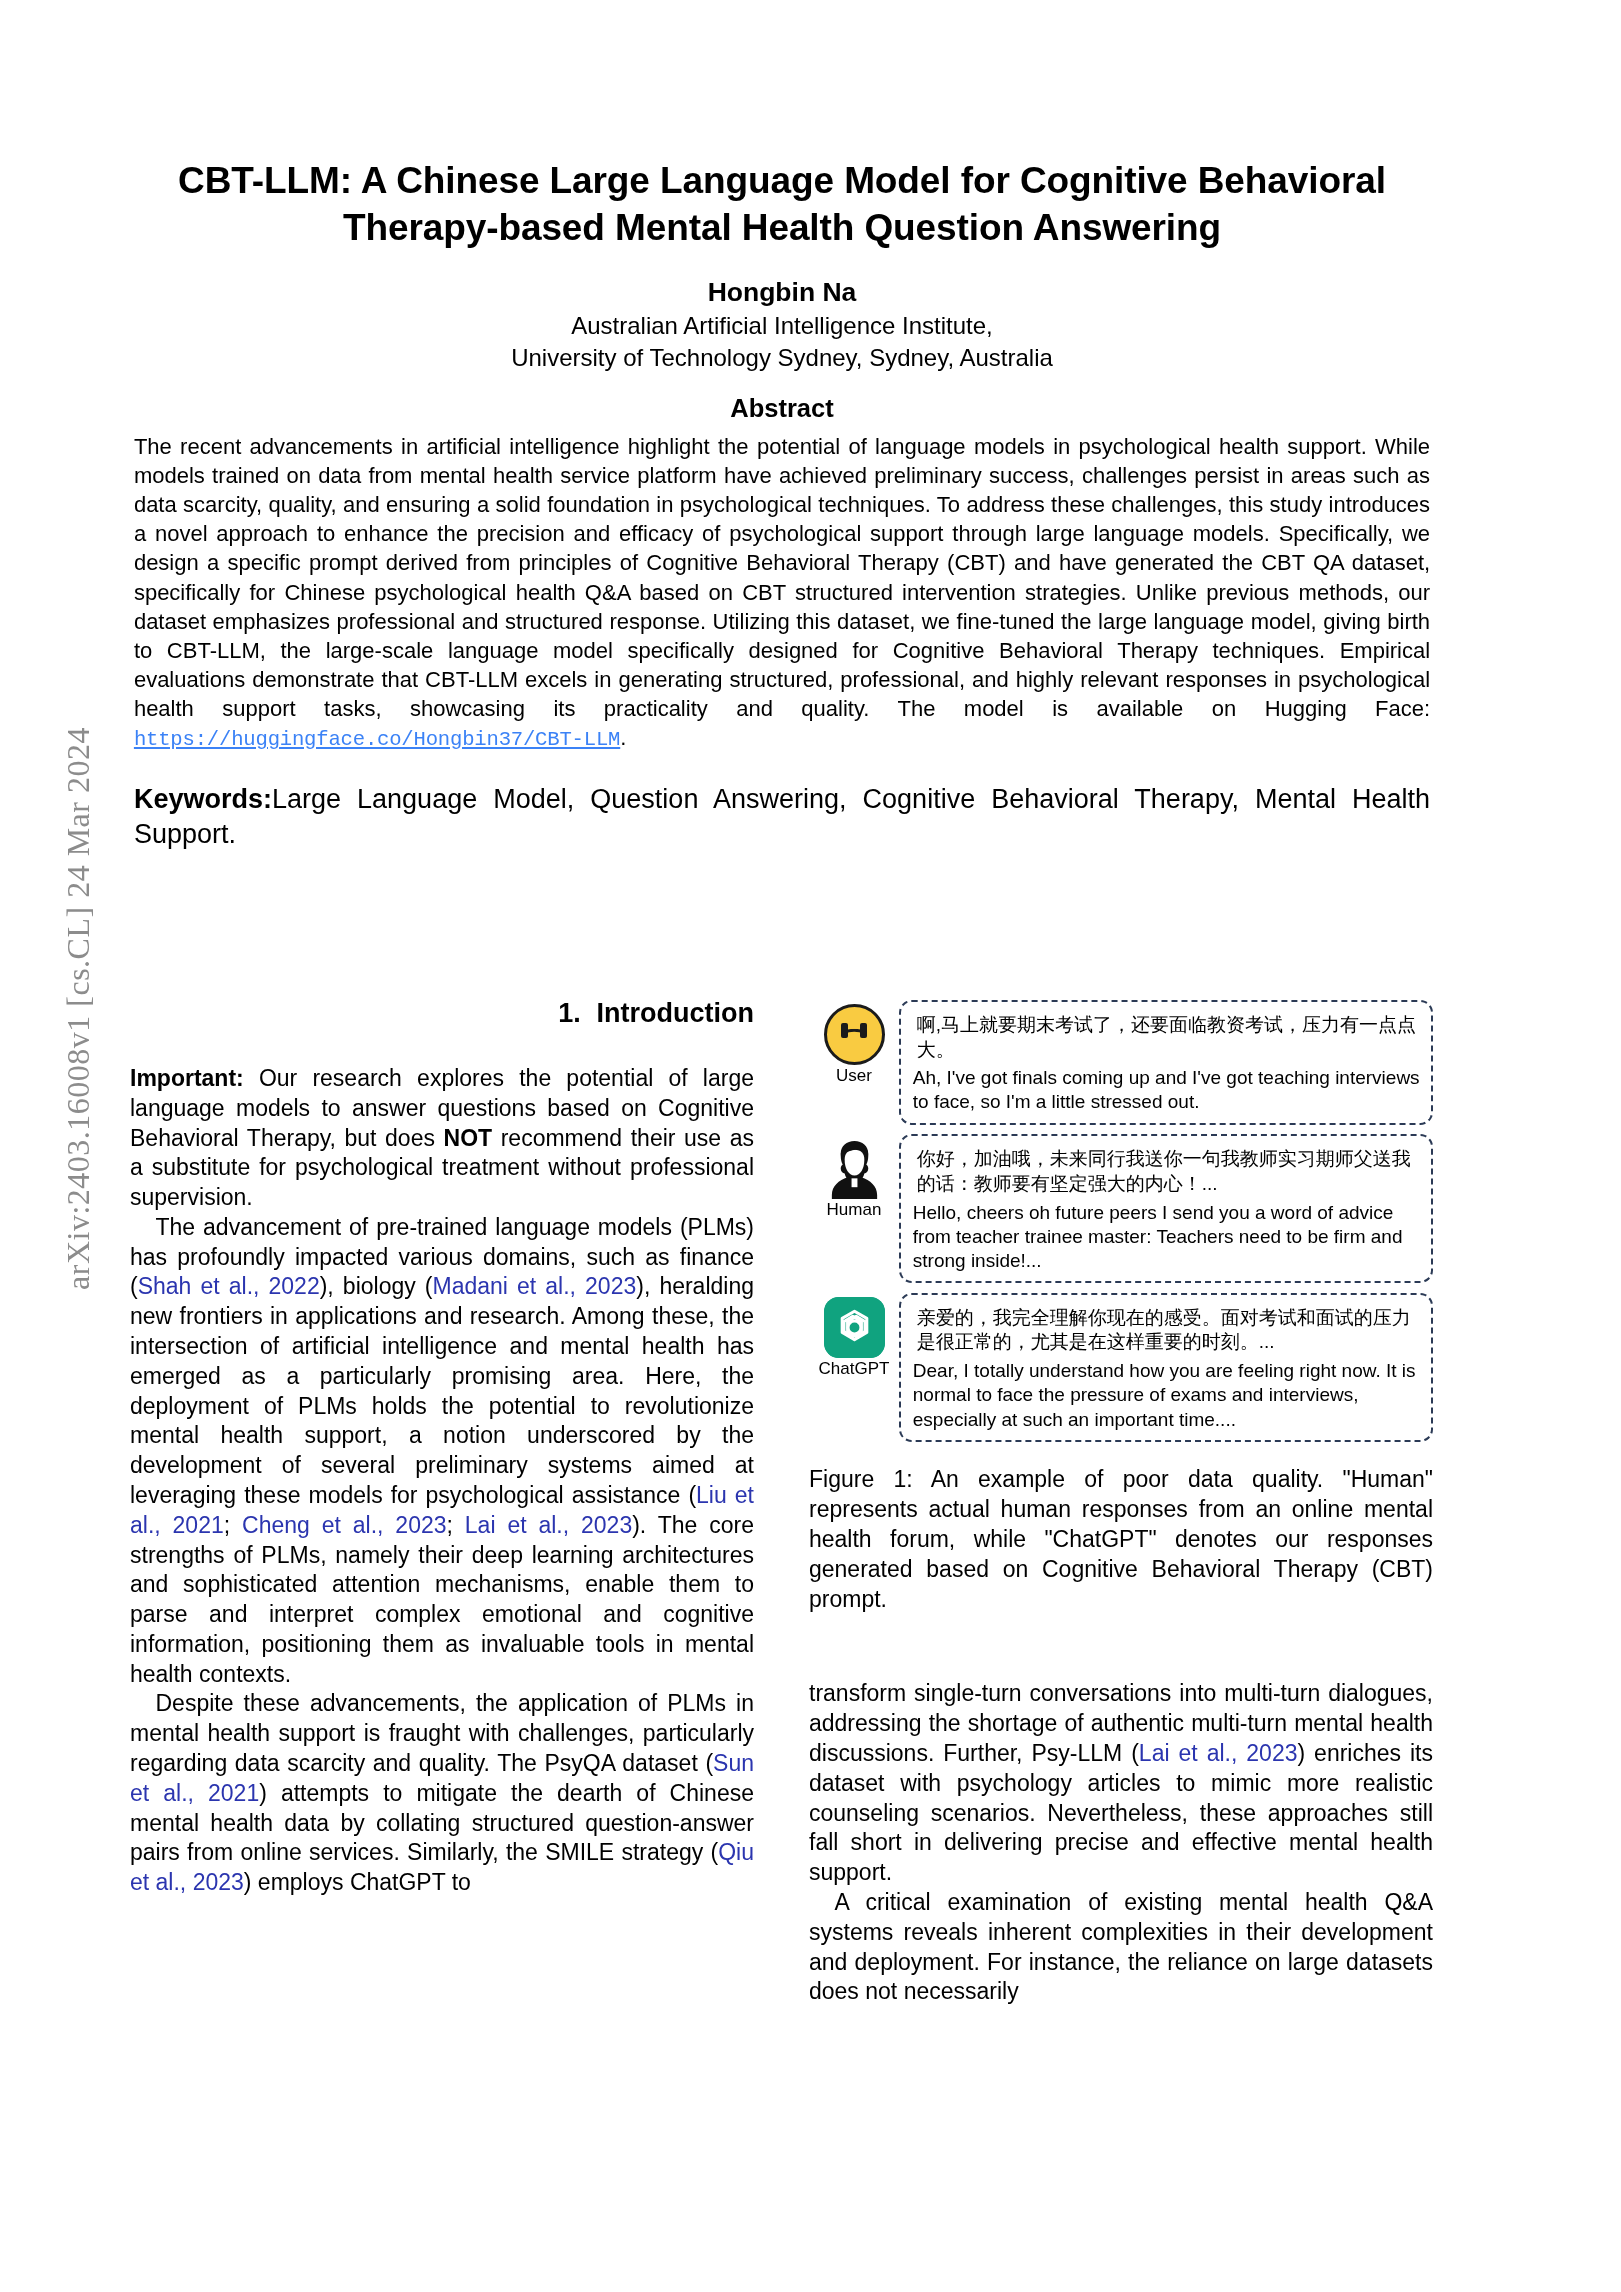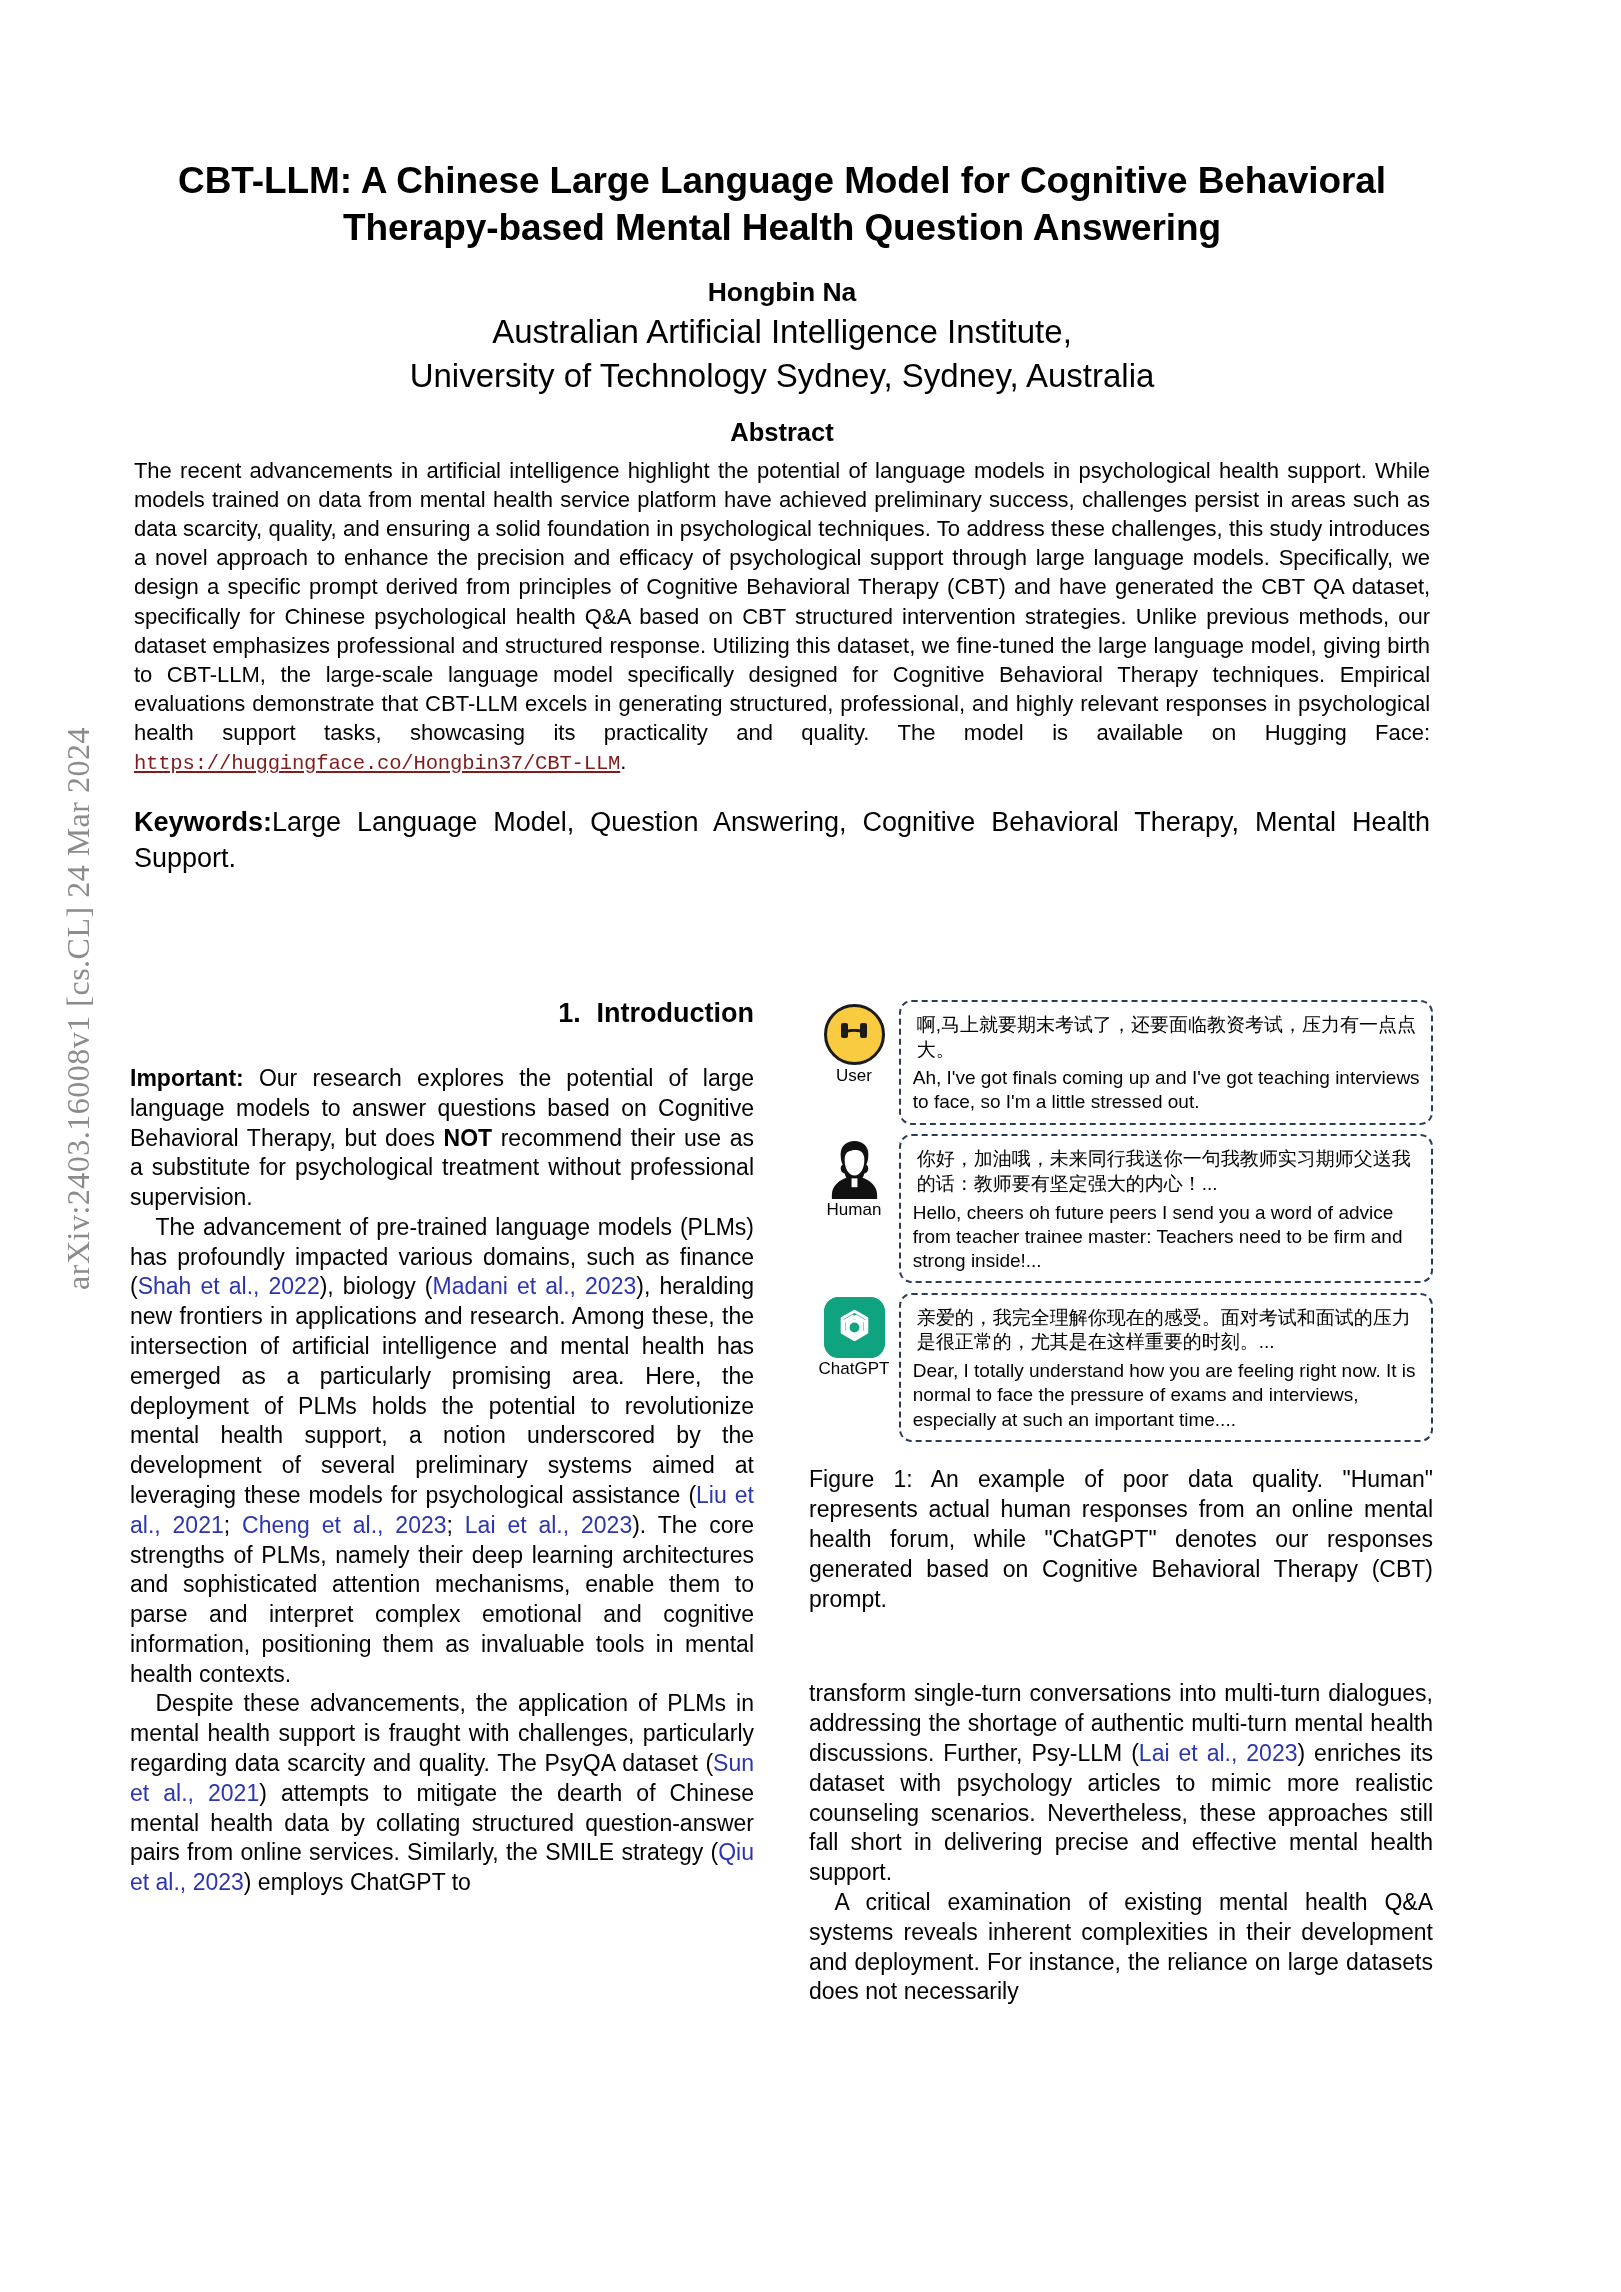--- a/index.html
+++ b/index.html
@@ -54,21 +54,21 @@
   .author-block {
     text-align: center;
     margin-top: 23.5px;
     line-height: 1.33;
   }
   .author-name {
     font-size: 26.5px;
     font-weight: bold;
   }
   .author-aff {
-    font-size: 33px;
+    font-size: 24px;
   }
   .author-email {
     font-size: 24.5px;
   }
 
   .abstract-head {
     text-align: center;
     font-size: 25.5px;
     font-weight: bold;
     margin-top: 19.6px;
@@ -87,21 +87,21 @@
     font-size: 27px;
     line-height: 1.325;
     text-align: justify;
     margin: 28px 3.9px 0 3.9px;
   }
   .keywords b { font-weight: bold; }
 
   .mono-url {
     font-family: "Liberation Mono", monospace;
     font-size: 20.6px;
-    color: #7f1d1d;
+    color: #3b82f6;
     letter-spacing: -0.2px;
   }
 
   
   .columns {
     position: absolute;
     top: 986px;
     left: 0;
     width: 1304px;
     display: flex;

